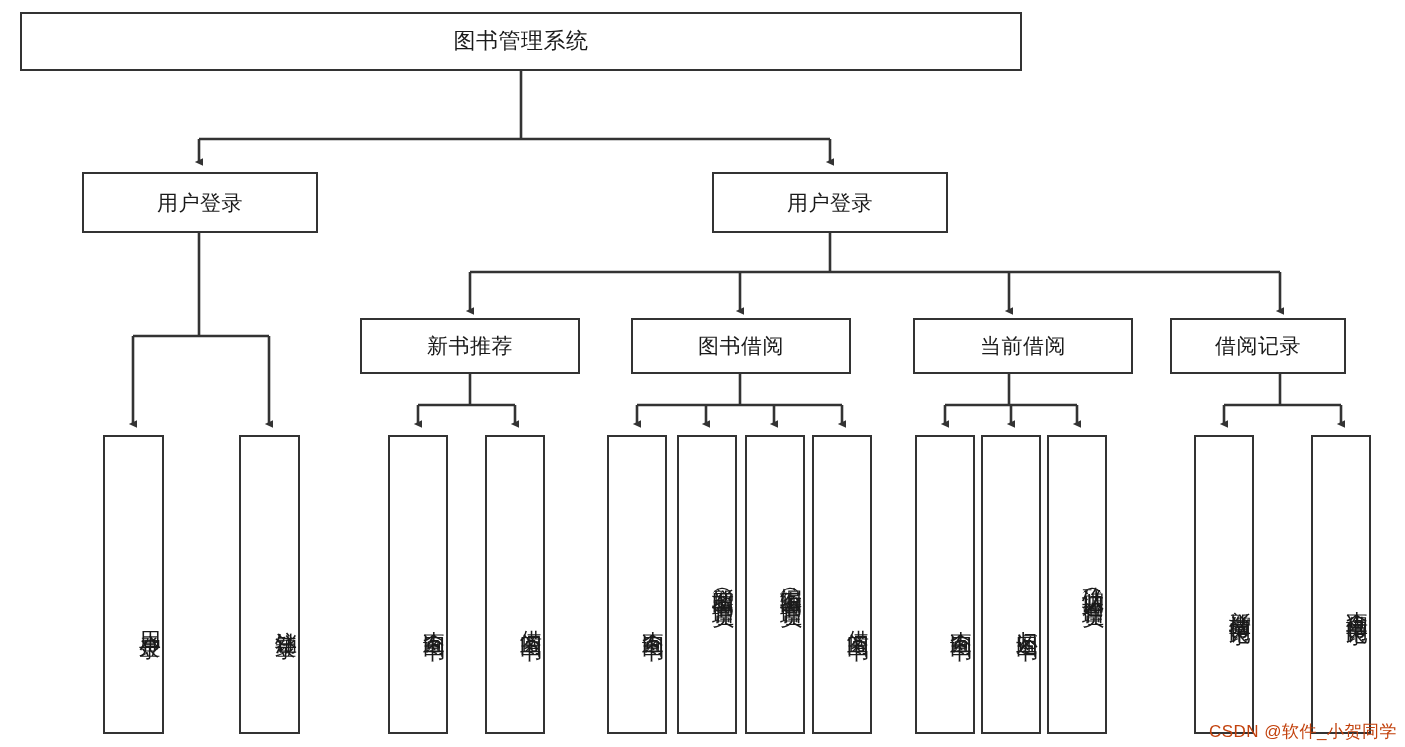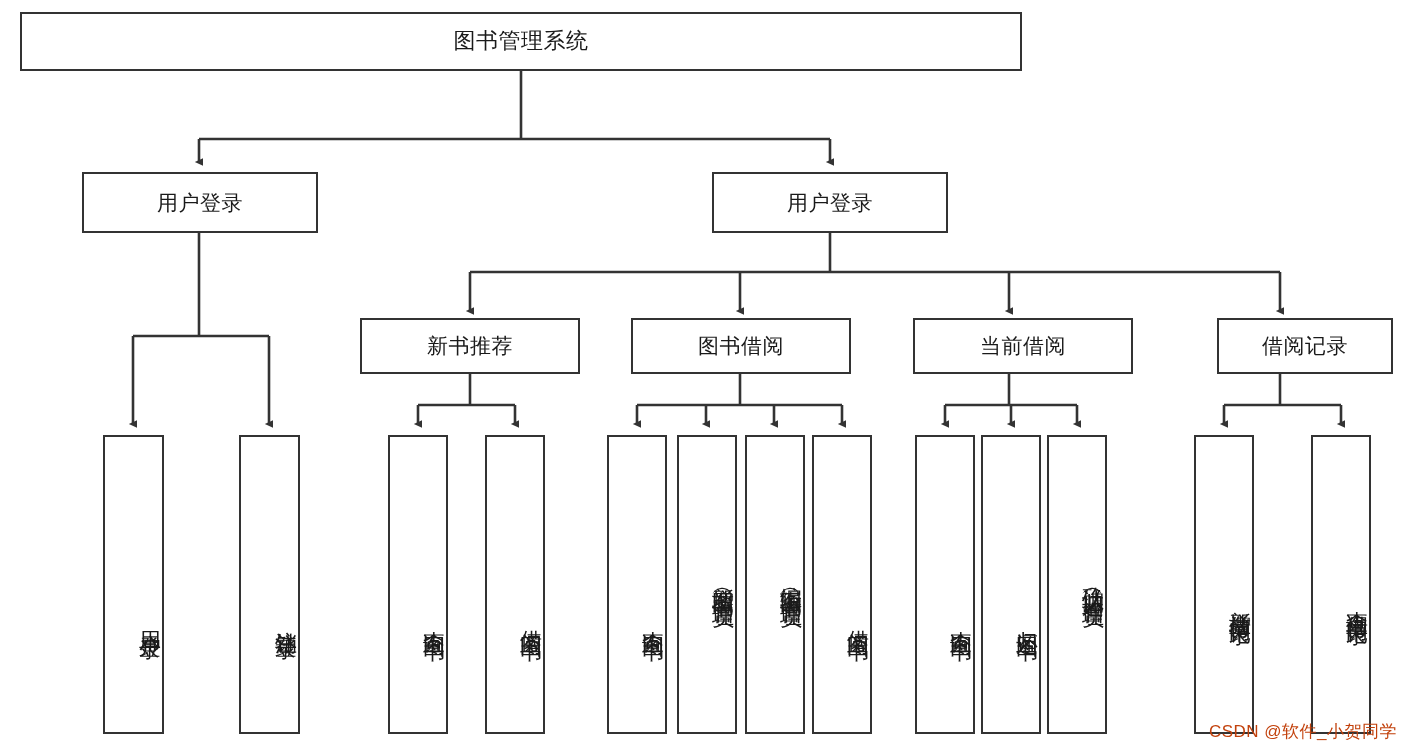--- a/index.html
+++ b/index.html
@@ -143,21 +143,21 @@
   </div>
 
   <div class="node horizontal" style="left:631px; top:318px; width:220px; height:56px;">
     <span class="node-label">图书借阅</span>
   </div>
 
   <div class="node horizontal" style="left:873px; top:318px; width:220px; height:56px;margin-left:40px;">
     <span class="node-label">当前借阅</span>
   </div>
 
-  <div class="node horizontal" style="left:1217px; top:318px; width:176px; height:56px;">
+  <div class="node horizontal" style="left:1170px; top:318px; width:176px; height:56px;">
     <span class="node-label">借阅记录</span>
   </div>
 
   <div class="node vertical" style="left:103px; top:435px; width:61px; height:299px; padding-top:78px;">
     <span class="node-label">用户登录</span>
   </div>
 
   <div class="node vertical" style="left:239px; top:435px; width:61px; height:299px; padding-top:78px;">
     <span class="node-label">注销登录</span>
   </div>

